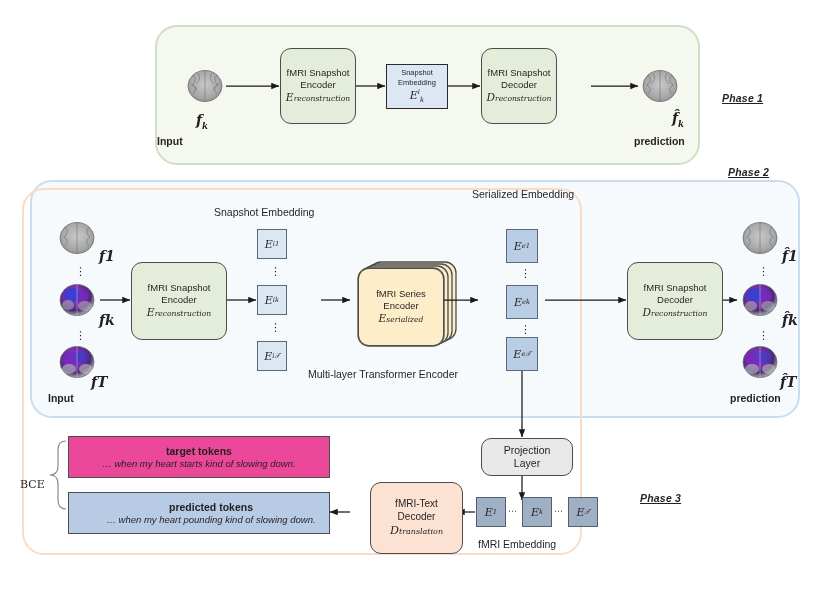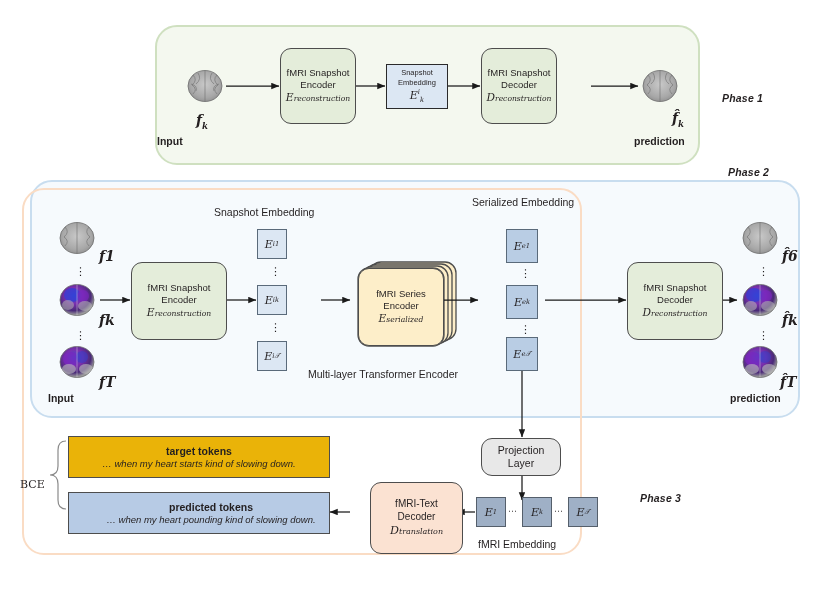--- a/index.html
+++ b/index.html
@@ -7,21 +7,21 @@
        font-family:"Liberation Sans",sans-serif;color:#231f20;}
   #stage{position:absolute;inset:0;}
 
   
   .phase-box{position:absolute;box-sizing:border-box;border-radius:22px;}
   #phase1-box{left:155px;top:25px;width:545px;height:140px;border:2.5px solid #cfe0c0;background:#f4f8ef;}
   #phase2-box{left:30px;top:180px;width:770px;height:238px;border:2.5px solid #c8ddef;background:#f6fafd;}
   #phase3-box{left:22px;top:188px;width:560px;height:367px;border:2.5px solid #fadcc4;background:transparent;}
 
   .phase-label{position:absolute;font-style:italic;font-weight:bold;font-size:10.5px;color:#231f20;
-               letter-spacing:.2px;white-space:nowrap;}
+               letter-spacing:.2px;white-space:nowrap;text-decoration:underline;}
 
   
   .pbox{position:absolute;box-sizing:border-box;border:1.4px solid #4d4d4d;border-radius:11px;
         display:flex;flex-direction:column;align-items:center;justify-content:center;
         text-align:center;line-height:1.28;}
   .pbox.green{background:#e4edda;}
   .pbox.peach{background:#fbe2d2;}
   .pbox.grey{background:#e8e8e8;}
   .pbox .ln{display:block;white-space:nowrap;}
   .cal{font-family:"DejaVu Serif",serif;font-style:italic;}
@@ -33,21 +33,21 @@
         background:#dce7f3;display:flex;align-items:center;justify-content:center;
         font-family:"DejaVu Serif",serif;font-style:italic;font-size:11px;}
   .chip.mid{background:#b9cde4;border-color:#5a6a7a;}
   .chip.dark{background:#9fb0c6;border-color:#555f6b;}
   .sup{font-size:.62em;vertical-align:super;font-style:italic;}
   .sb{font-size:.62em;vertical-align:sub;font-style:italic;}
 
   
   .tokbox{position:absolute;box-sizing:border-box;border:1.4px solid #4d4d4d;
           display:flex;flex-direction:column;align-items:center;justify-content:center;}
-  .tokbox.grey{background:#eab308;}
+  .tokbox.grey{background:#ec4899;}
   .tokbox.blue{background:#b7cbe5;}
   .tok-title{font-weight:bold;font-size:10.5px;}
   .tok-text{font-style:italic;font-size:9.5px;margin-top:1px;}
 
   
   .cap-txt{position:absolute;font-size:10.5px;white-space:nowrap;}
   .cap-bold{font-weight:bold;}
   .math{position:absolute;font-family:"DejaVu Serif",serif;font-style:italic;font-size:14px;white-space:nowrap;font-weight:bold;}
   .vdots{position:absolute;font-size:11px;letter-spacing:0;line-height:1;color:#231f20;}
 
@@ -272,21 +272,21 @@
   </div>
   <div class="vdots" style="left:270px;top:322px;">⋮</div>
   <div class="chip" style="left:257px;top:341px;width:30px;height:30px;">
     <span>E</span>
       <span class="sup">i</span>
       <span class="sb">𝒯</span>
   </div>
 
   <div class="cap-txt" style="left:308px;top:368px;">Multi-layer Transformer Encoder</div>
 
-  <div class="cap-txt" style="left:472px;top:196px;">Serialized Embedding</div>
+  <div class="cap-txt" style="left:472px;top:188px;">Serialized Embedding</div>
   <div class="chip mid" style="left:506px;top:229px;width:32px;height:34px;">
     <span>E</span>
       <span class="sup">e</span>
       <span class="sb">1</span>
   </div>
   <div class="vdots" style="left:520px;top:268px;">⋮</div>
   <div class="chip mid" style="left:506px;top:285px;width:32px;height:34px;">
     <span>E</span>
       <span class="sup">e</span>
       <span class="sb">k</span>
@@ -295,31 +295,31 @@
   <div class="chip mid" style="left:506px;top:337px;width:32px;height:34px;">
     <span>E</span>
       <span class="sup">e</span>
       <span class="sb">𝒯</span>
   </div>
 
   <div class="math" style="left:99px;top:248px;">f1</div>
   <div class="vdots" style="left:75px;top:266px;">⋮</div>
   <div class="math" style="left:99px;top:312px;">fk</div>
   <div class="vdots" style="left:75px;top:330px;">⋮</div>
-  <div class="math" style="left:99px;top:374px;">fT</div>
+  <div class="math" style="left:91px;top:374px;">fT</div>
   <div class="cap-txt cap-bold" style="left:48px;top:392px;">Input</div>
 
-  <div class="math" style="left:782px;top:248px;">f̂6</div>
+  <div class="math" style="left:782px;top:248px;">f̂1</div>
   <div class="vdots" style="left:758px;top:266px;">⋮</div>
   <div class="math" style="left:782px;top:312px;">f̂k</div>
   <div class="vdots" style="left:758px;top:330px;">⋮</div>
   <div class="math" style="left:780px;top:374px;">f̂T</div>
   <div class="cap-txt cap-bold" style="left:730px;top:392px;">prediction</div>
 
-  <div class="pbox grey" style="left:481px;top:438px;width:80px;height:38px;font-size:10.5px;">
+  <div class="pbox grey" style="left:481px;top:438px;width:92px;height:38px;font-size:10.5px;border-radius:10px;">
     <span class="ln">Projection</span>
     <span class="ln">Layer</span>
   </div>
 
   <div class="chip dark" style="left:476px;top:497px;width:30px;height:30px;">
     <span>E</span>
       <span class="sb">1</span>
   </div>
   <div class="cap-txt" style="left:508px;top:506px;font-size:9px;">⋯</div>
   <div class="chip dark" style="left:522px;top:497px;width:30px;height:30px;">

